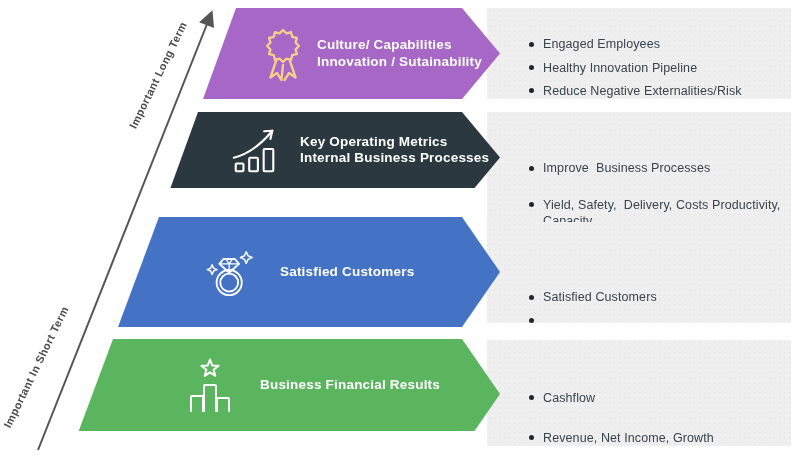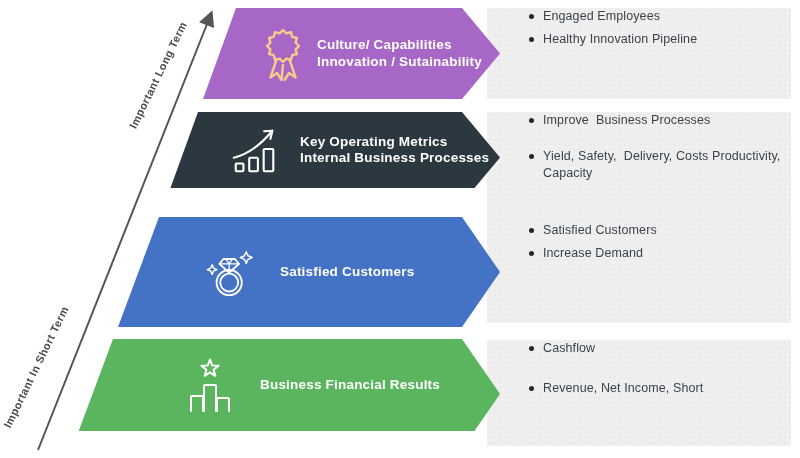--- a/index.html
+++ b/index.html
@@ -40,21 +40,21 @@
   .band-title{
     color:#ffffff;font-weight:bold;font-size:13.5px;line-height:1.2;
     letter-spacing:0.2px;white-space:nowrap;
   }
   
   .panel{
     position:absolute;left:487px;width:304px;box-sizing:border-box;
     background-color:#efefef;
     background-image:radial-gradient(rgba(0,0,0,0.03) 1px,transparent 1px);
     background-size:5px 5px;
-    display:flex;flex-direction:column;justify-content:flex-start;gap:7px;
+    display:flex;flex-direction:column;justify-content:flex-end;gap:7px;
     padding-left:42px;z-index:1;
   }
   .panel-0{top:8px;height:91px;}
   .panel-1{top:112px;height:117px;gap:20px;}
   .panel-2{top:222px;height:101px;}
   .panel-3{top:340px;height:106px;}
   .bullet{display:flex;align-items:flex-start;gap:9px;}
   .bullet .dot{
     width:5px;height:5px;border-radius:50%;background:#20262b;
     margin-top:5.5px;flex:0 0 auto;
@@ -97,20 +97,24 @@
   </div>
       <div class="panel panel-0" style="background-color: rgb(239, 239, 239);">
         <div class="bullet">
     <span class="dot"></span>
     <span class="txt">Engaged Employees</span>
   </div>
         <div class="bullet">
     <span class="dot"></span>
     <span class="txt">Healthy Innovation Pipeline</span>
   </div>
+        <div class="bullet">
+    <span class="dot"></span>
+    <span class="txt">Reduce Negative Externalities/Risk</span>
+  </div>
       </div>
       <div class="band band-1" style="background: rgb(44, 56, 64);">
     <div class="band-icon">
           <svg width="54" height="58" viewBox="0 0 54 58" fill="none" stroke="#ffffff" stroke-width="2.2" stroke-linejoin="round" stroke-linecap="round">
     <rect x="7" y="43" width="8" height="8" rx="1"></rect>
     <rect x="21" y="37" width="9" height="14" rx="1"></rect>
     <rect x="36" y="28" width="10" height="23" rx="1"></rect>
     <path d="M5 37 C 17 34, 31 26, 45 9"></path>
     <path d="M36.5 9.5 L45 9 L43 17.5"></path>
   </svg>
@@ -145,21 +149,20 @@
           <div>Satisfied Customers</div>
         </div>
   </div>
       <div class="panel panel-2" style="background-color: rgb(239, 239, 239);">
         <div class="bullet">
     <span class="dot"></span>
     <span class="txt">Satisfied Customers</span>
   </div>
         <div class="bullet">
     <span class="dot"></span>
-    <span class="txt">Increase Demand</span>
   </div>
       </div>
       <div class="band band-3" style="background: rgb(91, 181, 94);">
     <div class="band-icon">
           <svg width="52" height="58" viewBox="0 0 52 58" fill="none" stroke="#ffffff" stroke-width="2" stroke-linejoin="round" stroke-linecap="round">
     <polygon points="26,3.5 28.2,9.4 34.6,9.7 29.6,13.7 31.3,19.8 26,16.3 20.7,19.8 22.4,13.7 17.4,9.7 23.8,9.4"></polygon>
     <path d="M7 55 V41 Q7 40 8 40 H19 V55"></path>
     <path d="M20 55 V30 Q20 29 21 29 H31 Q32 29 32 30 V55"></path>
     <path d="M33 55 V43 Q33 42 34 42 H44 Q45 42 45 43 V55"></path>
   </svg>
@@ -168,18 +171,18 @@
           <div>Business Financial Results</div>
         </div>
   </div>
       <div class="panel panel-3" style="background-color: rgb(239, 239, 239); gap: 24px;">
         <div class="bullet">
     <span class="dot"></span>
     <span class="txt">Cashflow</span>
   </div>
         <div class="bullet">
     <span class="dot"></span>
-    <span class="txt">Revenue, Net Income, Short</span>
+    <span class="txt">Revenue, Net Income, Growth</span>
   </div>
       </div>
     </div>
 
 </div>
 
 </body></html>

